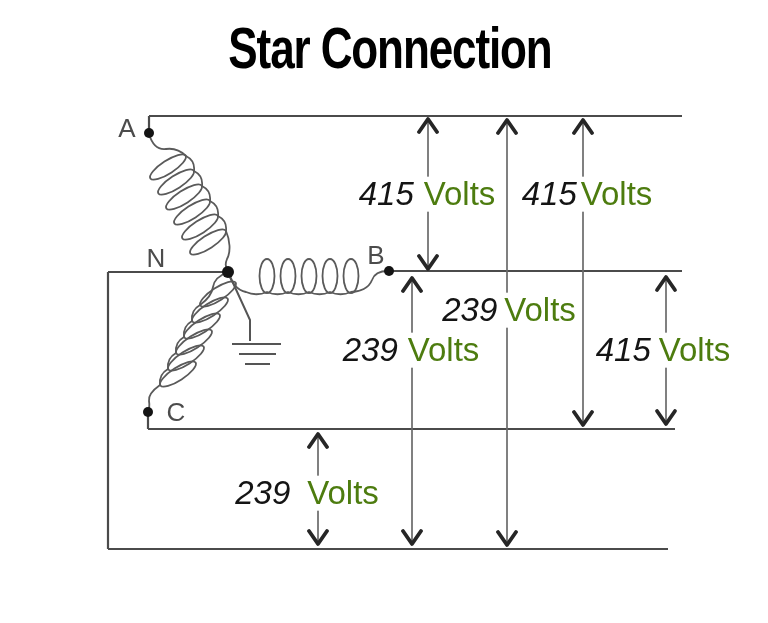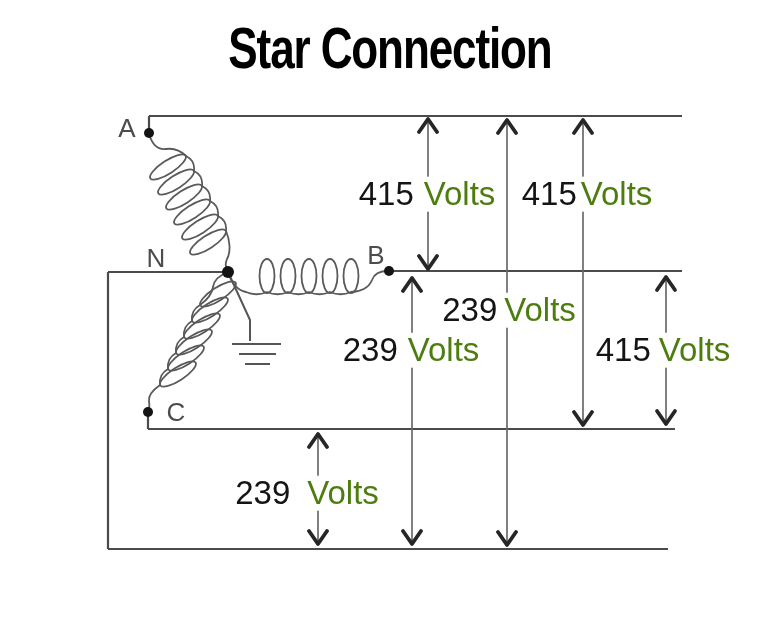--- a/index.html
+++ b/index.html
@@ -16,21 +16,21 @@
   svg.circuit { position:absolute; left:0; top:0; }
   .term {
     position:absolute; transform:translate(-50%,-50%);
     font-size:26px; color:#4c4c4c; line-height:1; white-space:nowrap;
   }
   .vlabel {
     position:absolute; display:flex; align-items:baseline;
     transform:translate(-50%,-50%);
     font-size:33px; line-height:1.05; white-space:nowrap;
   }
-  .vlabel .num  { color:#141414; background:#fff; padding:0 2px; }
+  .vlabel .num  { color:#141414; background:#fff; padding:0 2px;font-style:italic; }
   .vlabel .unit { color:#4d7c0f; background:#fff; padding:0 2px; }
 </style>
 </head>
 <body>
 
 <div class="stage">
 
   <div class="title">Star Connection</div>
 
   <svg class="circuit" width="768" height="623" viewBox="0 0 768 623">

